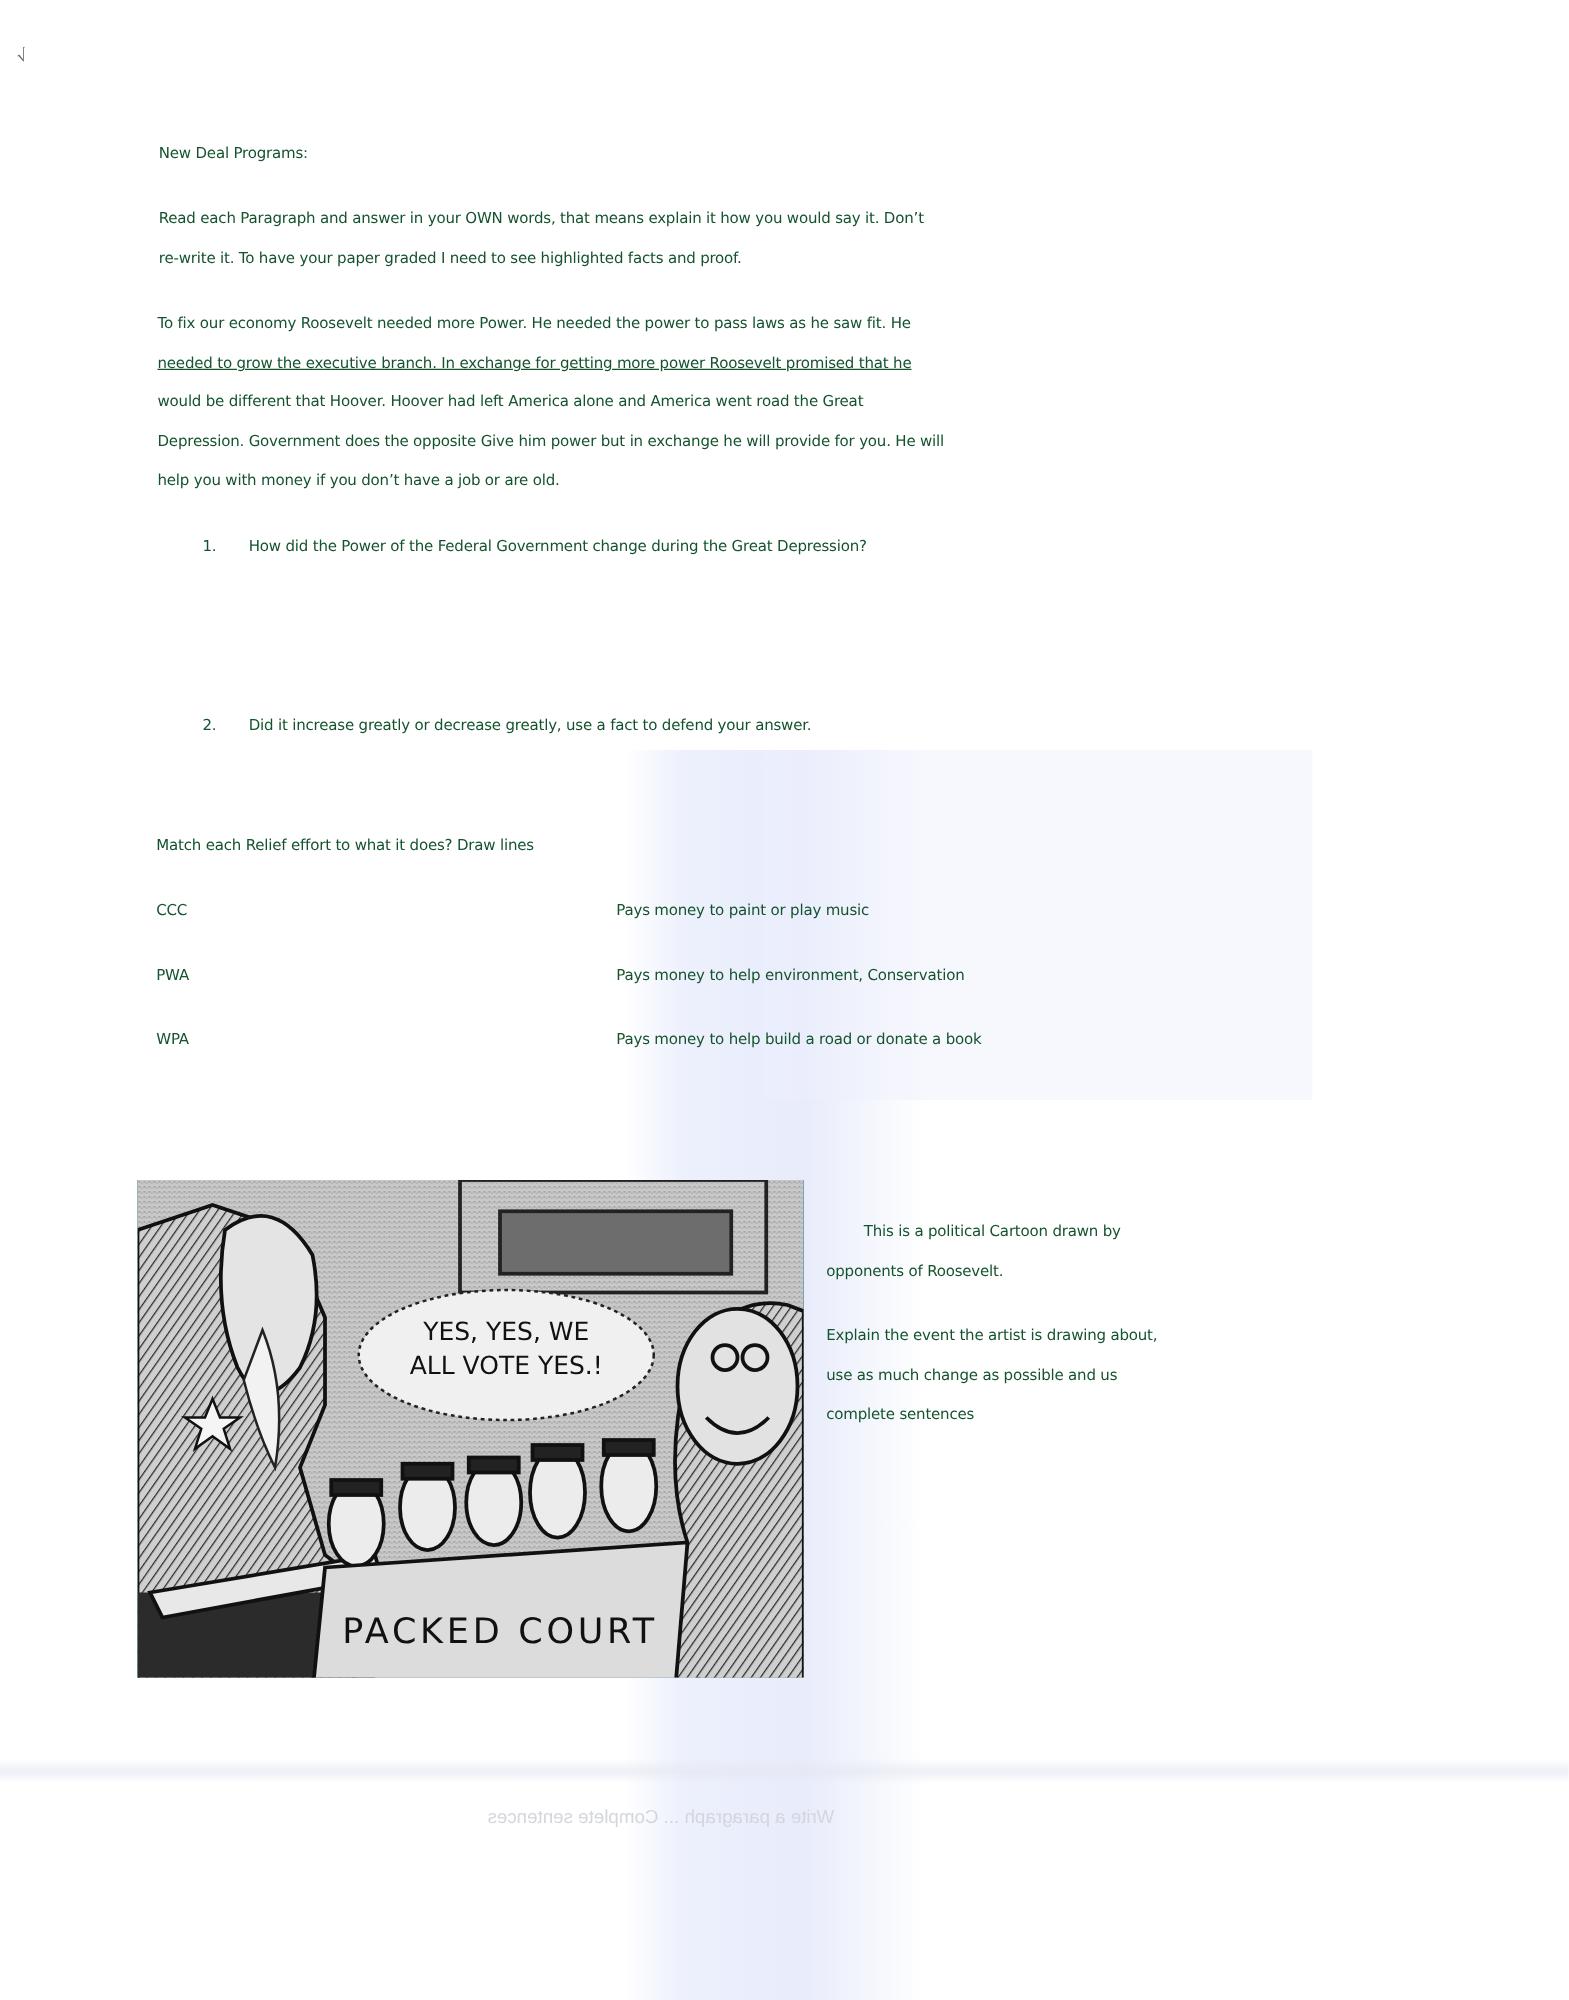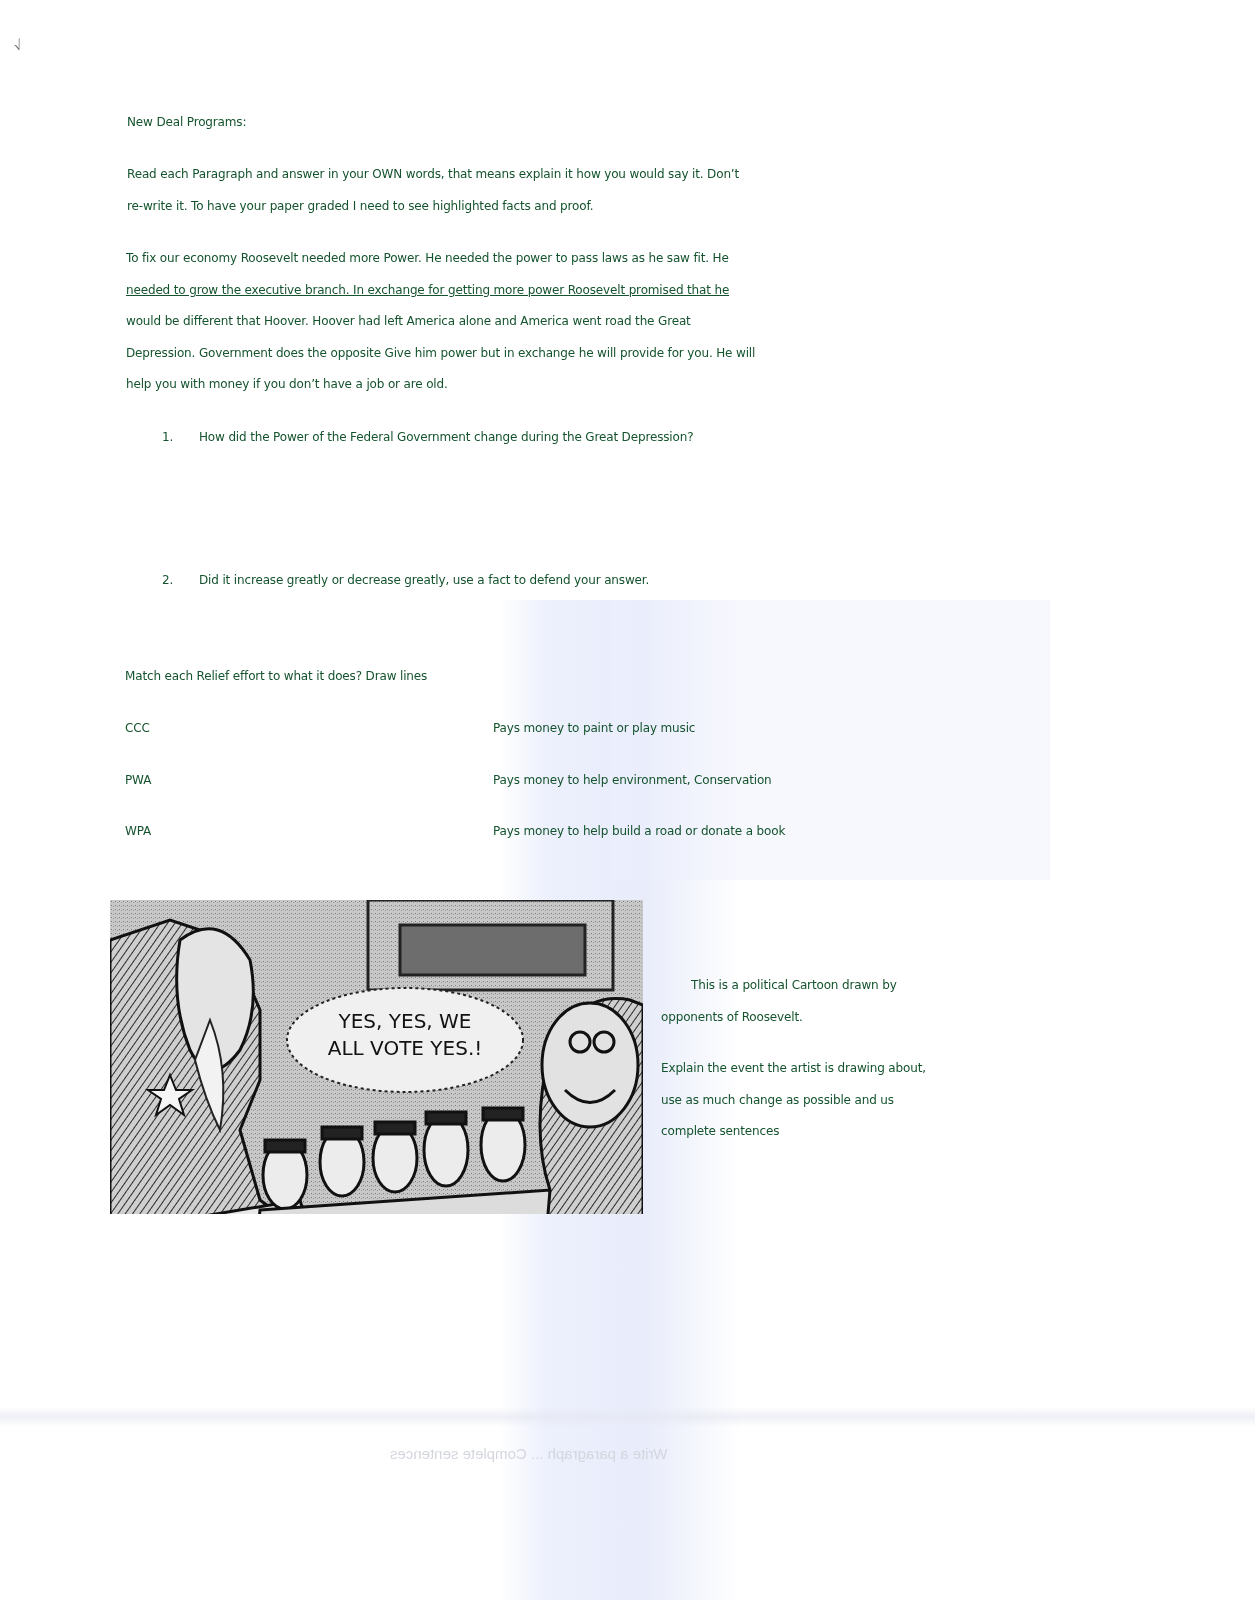--- a/index.html
+++ b/index.html
@@ -30,21 +30,21 @@
     .mark {
       position: absolute; left: 14px; top: 38px; font-size: 13px; color: #6a6a6a;
       transform: rotate(-20deg); font-family: "DejaVu Serif", serif; font-style: italic;
     }
     .t {
       position: absolute; font-size: 12px; line-height: 31.5px; white-space: nowrap;
       letter-spacing: -0.15px; color: #14532d;
     }
     .q-num { display: inline-block; width: 37px; }
     .cartoon {
-      position: absolute; left: 110px; top: 900px; width: 533px; height: 314px;
+      position: absolute; left: 110px; top: 944px; width: 533px; height: 398px;
       background: #0f766e; overflow: hidden;
     }
     .cartoon svg { display: block; }
   </style>
 </head>
 <body>
 
 <div class="bleed"></div>
 <div class="bleed2"></div>
 <div class="bleed-line"></div>

